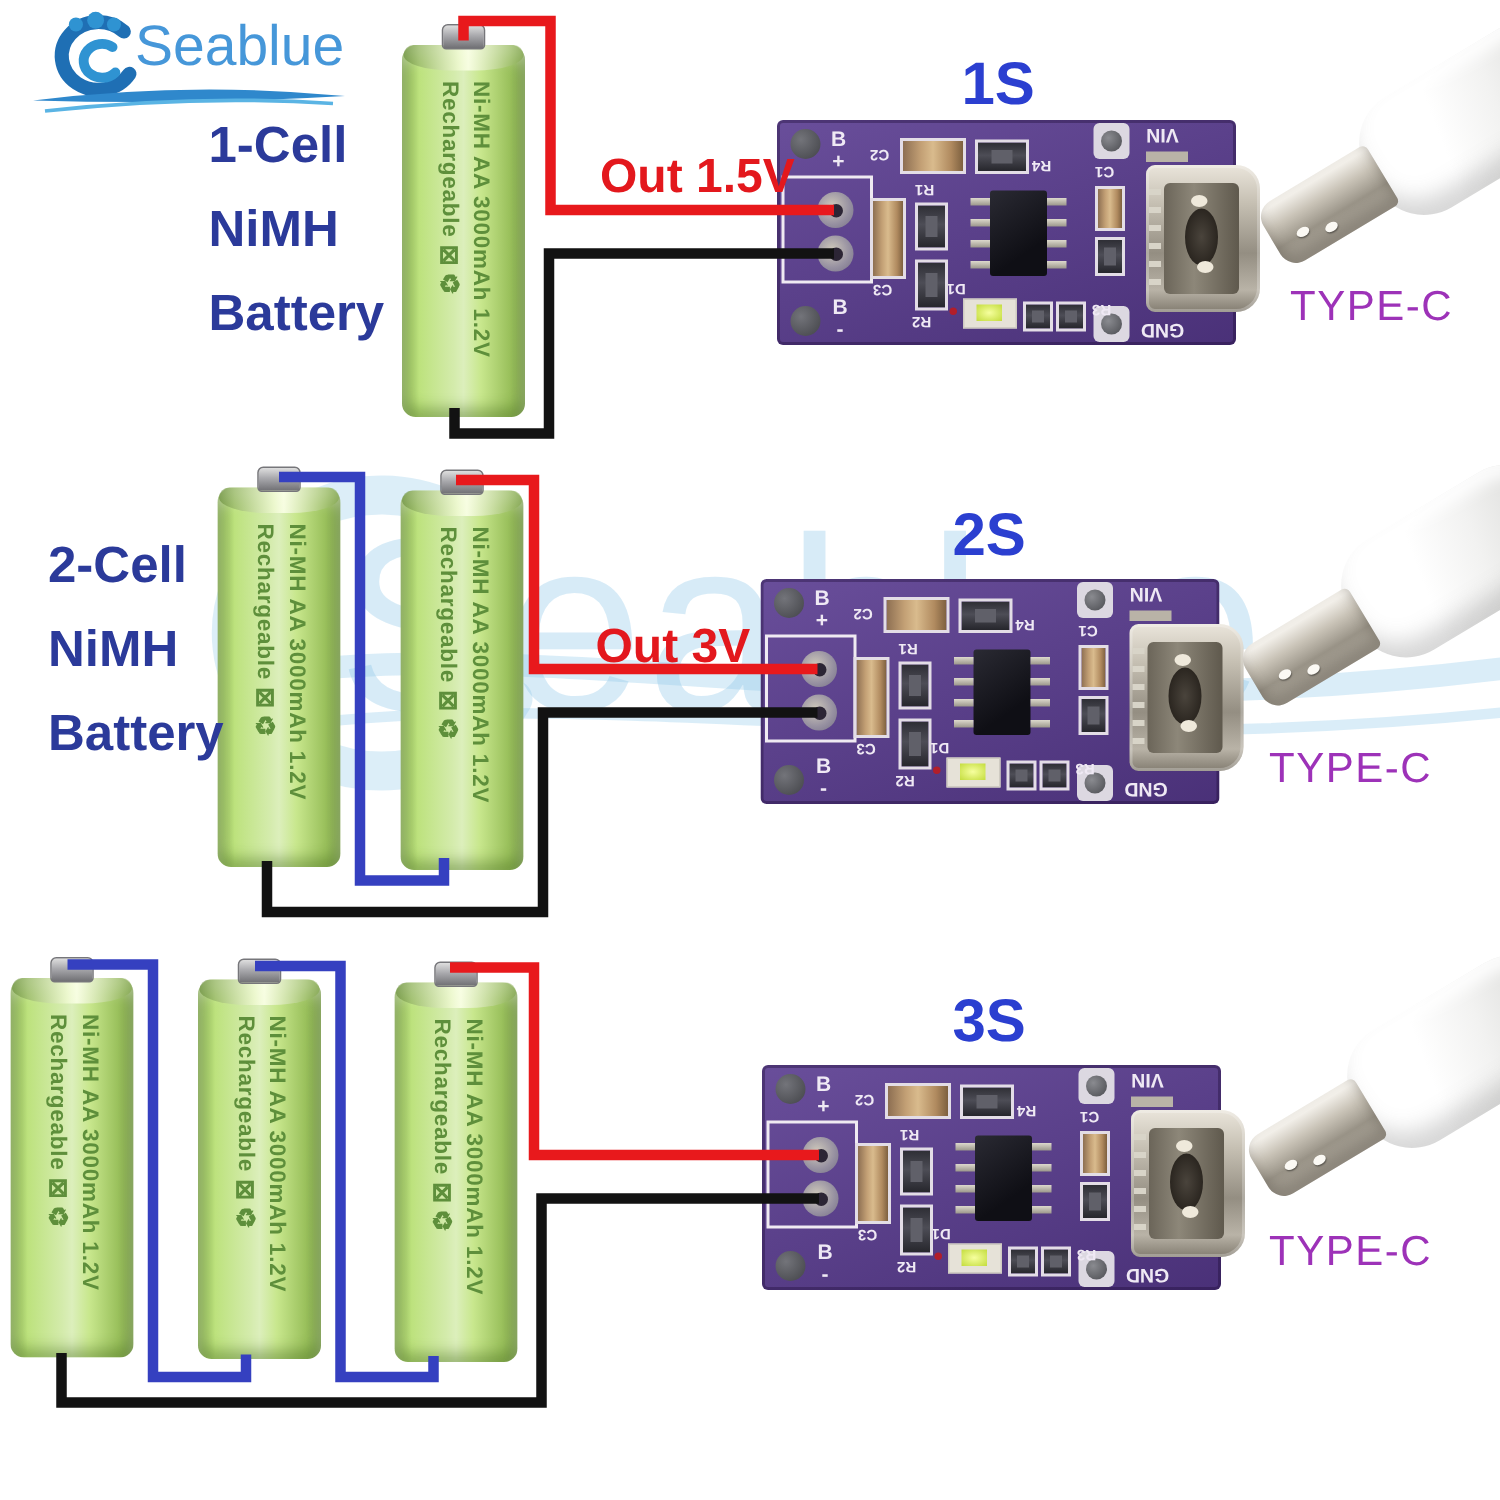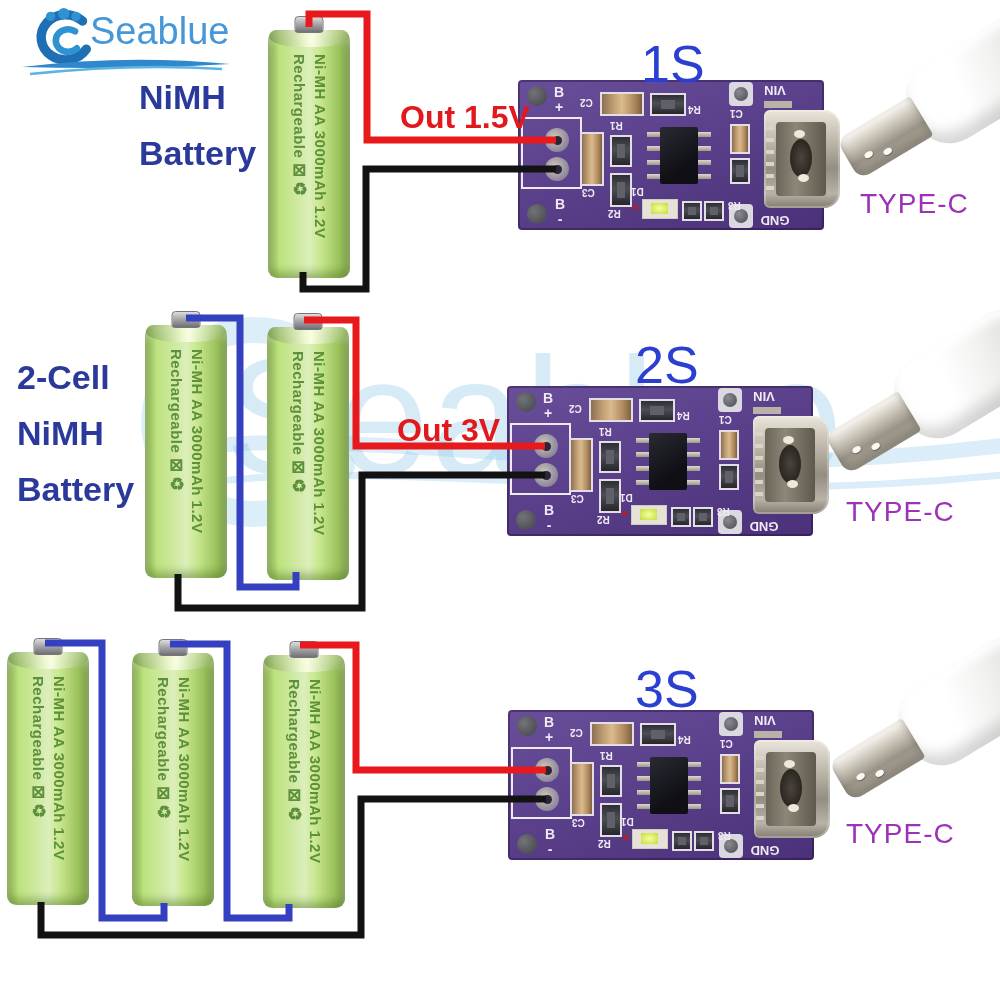--- a/index.html
+++ b/index.html
@@ -20,23 +20,23 @@
   .lw2{fill:none;stroke:#2f93d2;stroke-width:7;stroke-linecap:round;}
   .lw3{fill:#2f93d2;}
   .logo-text{position:absolute;left:80px;top:6px;font-size:38px;color:var(--logo);}
   .logo-swoosh{position:absolute;left:10px;top:50px;}
   .sw1{fill:#2f88cc;}
   .sw2{fill:none;stroke:#5ab4e4;stroke-width:2.5;}
   
   .heading{position:absolute;color:var(--headline);font-weight:bold;z-index:6;}
   .heading div{height:56px;font-size:34px;}
   .h1-block{left:139px;top:78px;}
-  .h2-block{left:17px;top:358px;}
+  .h2-block{left:32px;top:358px;}
   .h3-block{left:17px;top:944px;font-size:34px;}
-  .s-label{position:absolute;font-size:52px;font-weight:400;color:var(--slabel);z-index:6;}
+  .s-label{position:absolute;font-size:40px;font-weight:700;color:var(--slabel);z-index:6;}
   .s1{left:641px;top:34px}.s2{left:635px;top:335px}.s3{left:635px;top:659px}
   .out-label{position:absolute;font-size:32px;font-weight:bold;color:var(--red);z-index:6;margin-left:28px;}
   .o1{left:372px;top:99px}.o2{left:369px;top:412px}.o3{left:367px;top:726px}
   .typec-label{position:absolute;font-size:28px;letter-spacing:1px;color:var(--typec);z-index:6;}
   .t1{left:860px;top:188px}.t2{left:846px;top:496px}.t3{left:846px;top:818px}
   
   .wires{position:absolute;left:0;top:0;z-index:5;pointer-events:none;}
   .wires polyline{fill:none;stroke-width:7;stroke-linejoin:miter;}
   .wred{stroke:var(--wire-red);}
   .wblk{stroke:var(--wire-black);}
@@ -165,20 +165,21 @@
       <circle class="lw3" cx="57" cy="11" r="5"></circle>
     </svg>
     <span class="logo-text">Seablue</span>
     <svg class="logo-swoosh" width="212" height="24" viewBox="0 0 212 24">
       <path class="sw1" d="M2,13 Q106,0 210,10 Q110,16 2,13 Z"></path>
       <path class="sw2" d="M10,20 Q112,9 202,15"></path>
     </svg>
   </div>
 
   <div class="heading h1-block">
+    <div>1-Cell</div>
     <div>NiMH</div>
     <div>Battery</div>
   </div>
   <div class="heading h2-block">
     <div>2-Cell</div>
     <div>NiMH</div>
     <div>Battery</div>
   </div>
 
   <div class="s-label s1">1S</div>

